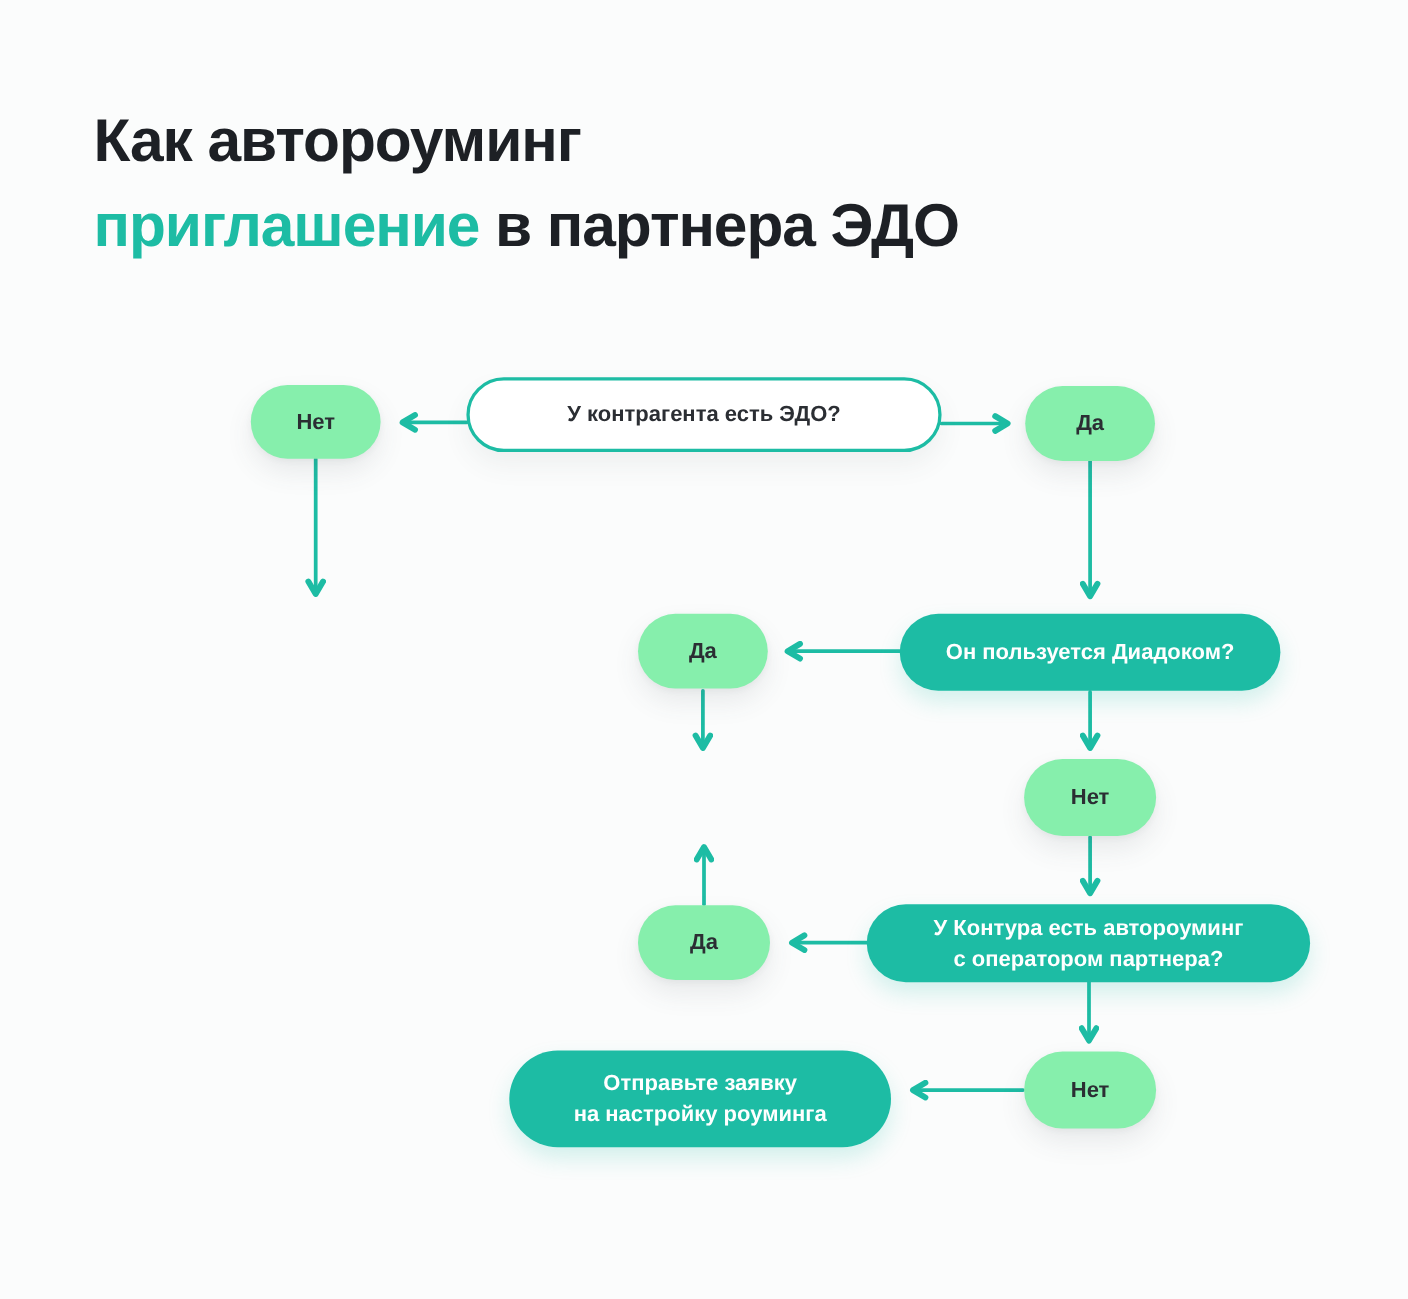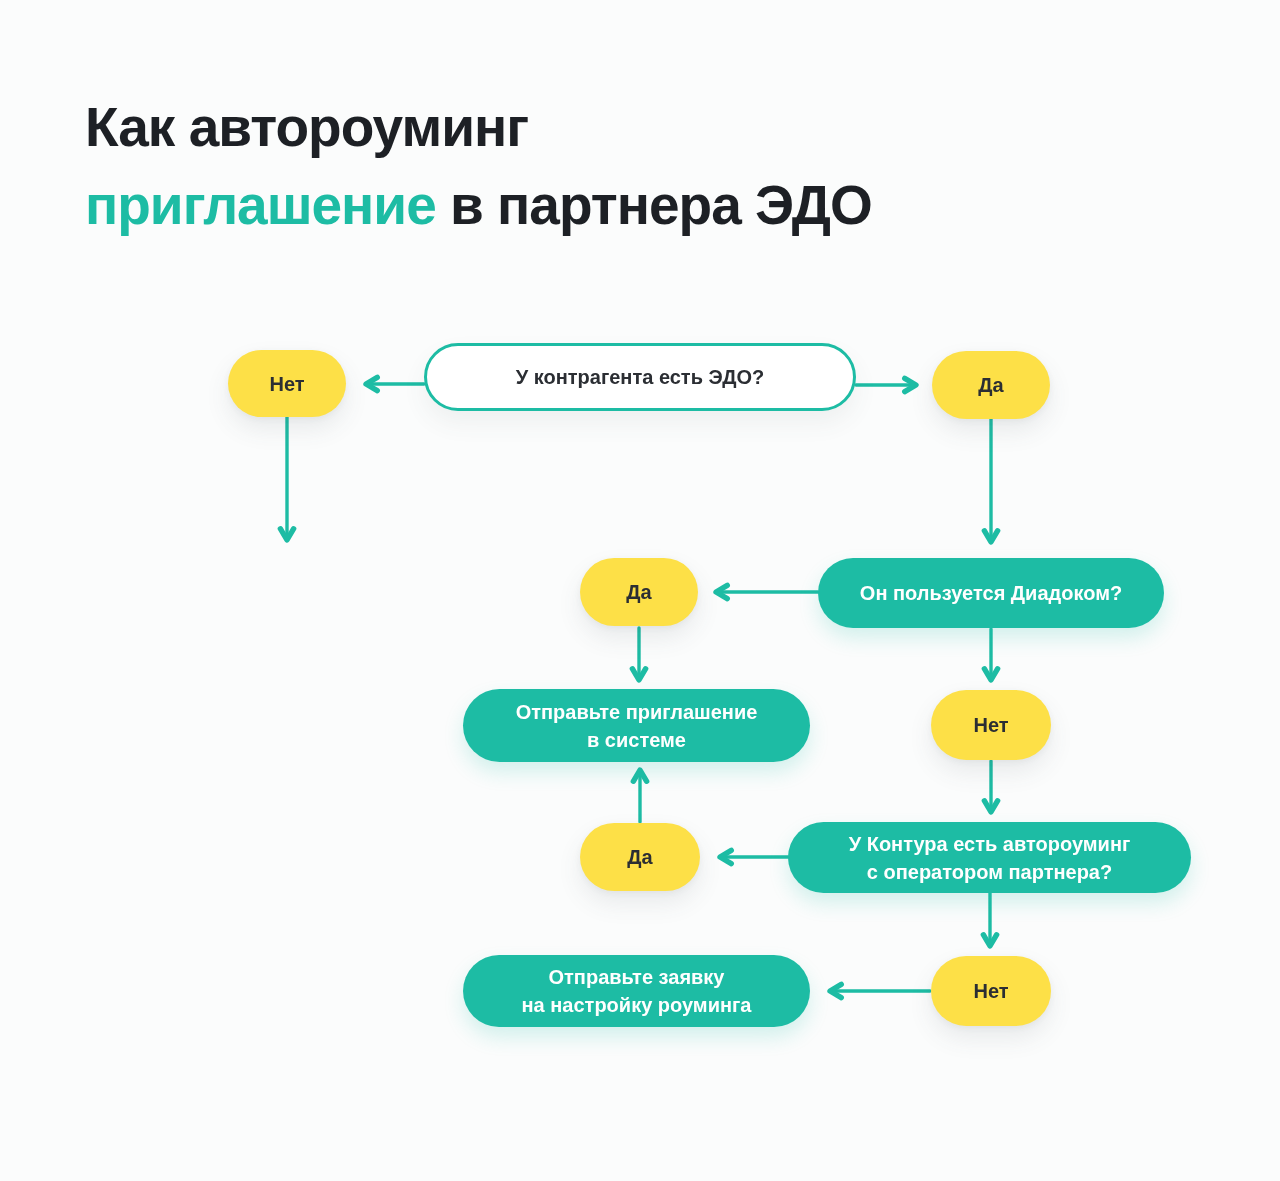--- a/index.html
+++ b/index.html
@@ -34,41 +34,41 @@
   .node{
     position:absolute;display:flex;align-items:center;justify-content:center;
     border-radius:999px;text-align:center;font-weight:bold;font-size:20px;
     line-height:1.4;white-space:pre-line;
   }
   .node--action{
     background:var(--accent);color:#ffffff;
     box-shadow:0 10px 20px rgba(29,188,164,.18);
   }
   .node--answer{
-    background:#fde047;color:var(--node-dark);
+    background:#86efac;color:var(--node-dark);
     box-shadow:0 12px 24px rgba(70,80,90,.10),0 2px 6px rgba(70,80,90,.06);
   }
   .node--question{
     background:#ffffff;color:var(--node-dark);
     border:3px solid var(--accent);
     box-shadow:0 12px 24px rgba(70,80,90,.07);
   }
 
   
   #n-no-top        {left:228px;top:350px;width:118px;height:67px;}
   #n-q-edo         {left:424px;top:343px;width:432px;height:68px;}
   #n-yes-top       {left:932px;top:351px;width:118px;height:68px;}
   #n-invite        {left:118px;top:555px;width:338px;height:75px;}
   #n-diadoc        {left:818px;top:558px;width:346px;height:70px;}
   #n-yes-mid       {left:580px;top:558px;width:118px;height:68px;}
   #n-send-invite   {left:463px;top:689px;width:347px;height:73px;}
   #n-no-mid        {left:931px;top:690px;width:120px;height:70px;}
   #n-autoroaming   {left:788px;top:822px;width:403px;height:71px;}
   #n-yes-low       {left:580px;top:823px;width:120px;height:68px;}
-  #n-send-request  {left:463px;top:955px;width:347px;height:72px;}
+  #n-send-request  {left:463px;top:955px;width:347px;height:88px;}
   #n-no-bottom     {left:931px;top:956px;width:120px;height:70px;}
 </style>
 </head>
 <body>
 
 <div class="canvas">
 
   <h1 class="title"><span>Как автороуминг</span><br>
     <span class="hl">приглашение</span><span> в партнера ЭДО</span>
   </h1>
@@ -97,22 +97,20 @@
 
   <div id="n-q-edo" class="node node--question">У контрагента есть ЭДО?</div>
 
   <div id="n-yes-top" class="node node--answer">Да</div>
 
 
   <div id="n-diadoc" class="node node--action">Он пользуется Диадоком?</div>
 
   <div id="n-yes-mid" class="node node--answer">Да</div>
 
-  <div id="n-send-invite" class="node node--action">Отправьте приглашение
-в системе</div>
 
   <div id="n-no-mid" class="node node--answer">Нет</div>
 
   <div id="n-autoroaming" class="node node--action">У Контура есть автороуминг
 с оператором партнера?</div>
 
   <div id="n-yes-low" class="node node--answer">Да</div>
 
   <div id="n-send-request" class="node node--action">Отправьте заявку
 на настройку роуминга</div>

